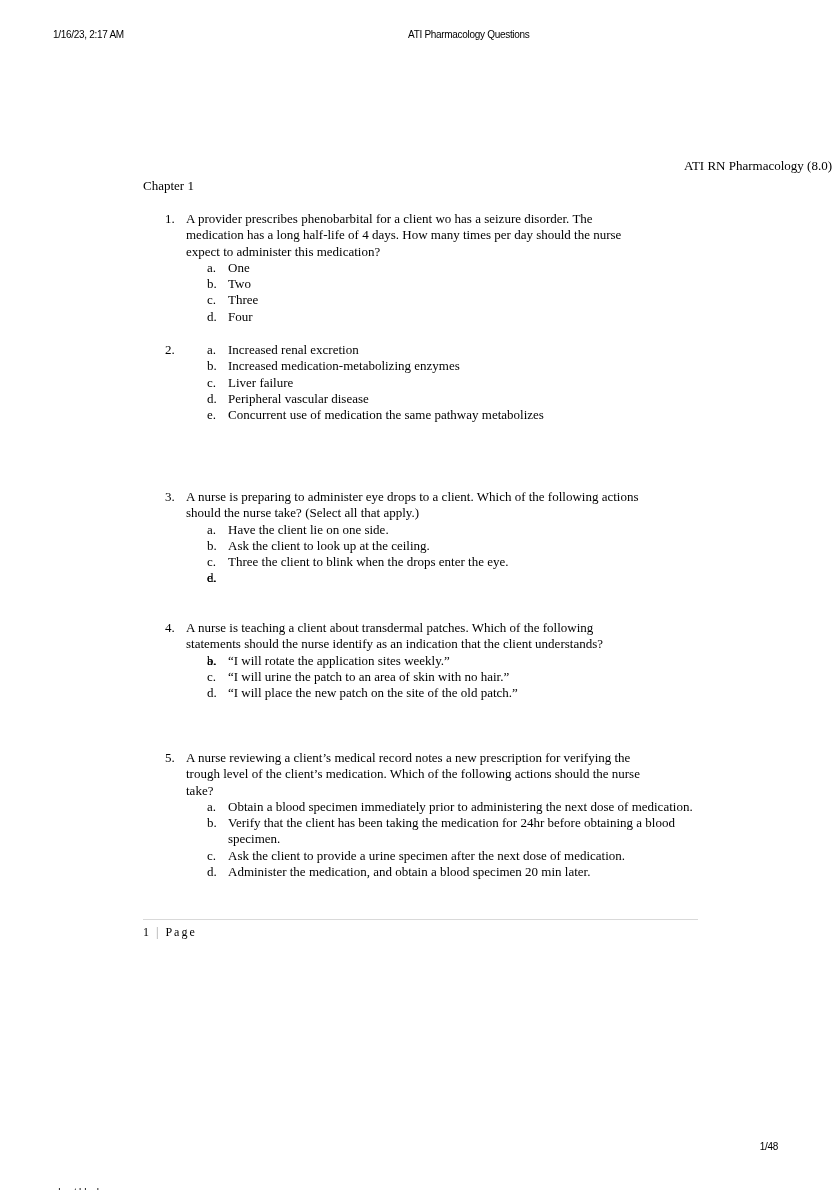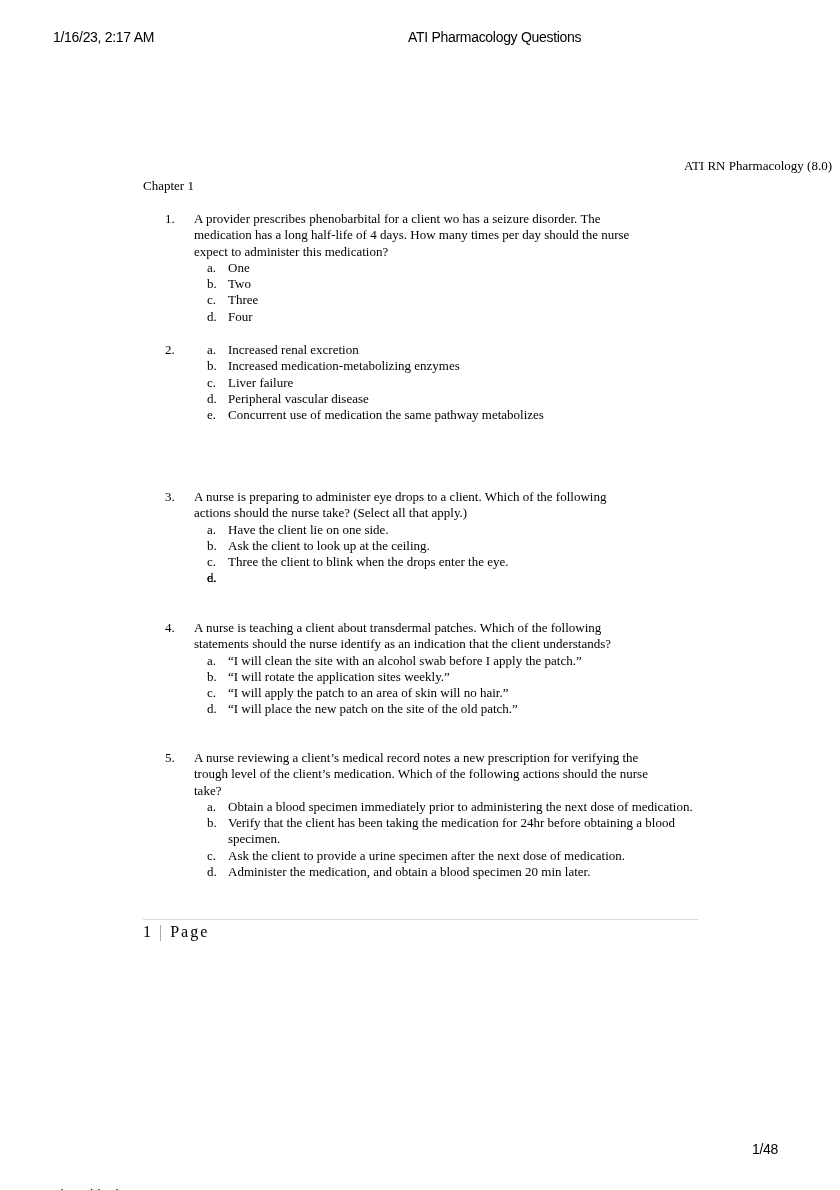--- a/index.html
+++ b/index.html
@@ -1,52 +1,52 @@
 <!DOCTYPE html>
 <html><head>
 <meta charset="utf-8">
 <style>
   html, body { margin: 0; padding: 0; background: #ffffff; }
   body { width: 840px; height: 1190px; position: relative; overflow: hidden; color: #000; }
   .print-header, .print-footer {
     position: absolute; left: 0; width: 840px;
-    font-family: "Liberation Sans", sans-serif; font-size: 14px; letter-spacing: -0.3px;
+    font-family: "Liberation Sans", sans-serif; font-size: 10px; letter-spacing: -0.3px;
   }
   .print-header { top: 29px; height: 20px; }
   .print-footer { top: 1141px; height: 20px; }
   .ph-left { position: absolute; left: 53px; top: 0; }
   .ph-center { position: absolute; left: 408px; top: 0; }
   .pf-left { position: absolute; left: 53px; top: 0; margin-top: 46px; }
   .pf-right { position: absolute; right: 62px; top: 0; }
 
   .doc {
     position: absolute; left: 0; top: 0; width: 840px;
     font-family: "Liberation Serif", serif; font-size: 13px; line-height: 16.3px;
   }
   .doc-title { position: absolute; top: 158px; left: 0; width: 832px; text-align: right; }
   .chapter { position: absolute; top: 178px; left: 143px; }
 
   .q { position: absolute; left: 165px; width: 500px; }
   .q-num { position: absolute; left: 0; top: 0; width: 20px; }
-  .q-text { margin-left: 29px; }
+  .q-text { margin-left: 21px; }
   .opts { margin-left: 42px; }
   .opt { position: relative; padding-left: 21px; }
   .opt-letter { position: absolute; left: 0; top: 0; }
 
   #q1 { top: 211px; width: 470px; }
   #q2 { top: 342px; width: 500px; }
   #q3 { top: 489px; width: 480px; }
   #q4 { top: 620px; width: 470px; }
   #q5 { top: 750px; width: 530px; }
   #q5 .q-text { width: 470px; }
 
   .page-rule {
     position: absolute; left: 143px; top: 919px; width: 555px; height: 1px; background: #d9d9d9;
   }
-  .page-footer { position: absolute; left: 143px; top: 924px; font-family: "Liberation Serif", serif; font-size: 16px; letter-spacing: 2px; }
+  .page-footer { position: absolute; left: 143px; top: 924px; font-family: "Liberation Serif", serif; font-size: 12px; letter-spacing: 2px; }
   .page-footer .sep { color: #999; }
 </style>
 </head>
 <body>
 
 <div class="print-header">
   <span class="ph-left">1/16/23, 2:17 AM</span>
   <span class="ph-center">ATI Pharmacology Questions</span>
 </div>
 
@@ -85,23 +85,23 @@
       <div class="opt"><span class="opt-letter">c.</span><span>Three the client to blink when the drops enter the eye.</span></div>
       <div class="opt"><span class="opt-letter">d.</span></div>
       <div class="opt"><span class="opt-letter">e.</span></div>
     </div>
   </div>
 
   <div class="q" id="q4">
     <span class="q-num">4.</span>
     <div class="q-text">A nurse is teaching a client about transdermal patches. Which of the following statements should the nurse identify as an indication that the client understands?</div>
     <div class="opts">
-      <div class="opt"><span class="opt-letter">a.</span><span>“I will clean the site with an alcohol swab before I apply the patch.”</span></div>
+      <div class="opt"><span class="opt-letter">a.</span></div>
       <div class="opt"><span class="opt-letter">b.</span><span>“I will rotate the application sites weekly.”</span></div>
-      <div class="opt"><span class="opt-letter">c.</span><span>“I will apply the patch to an area of skin will no hair.”</span></div>
+      <div class="opt"><span class="opt-letter">c.</span><span>“I will urine the patch to an area of skin with no hair.”</span></div>
       <div class="opt"><span class="opt-letter">d.</span><span>“I will place the new patch on the site of the old patch.”</span></div>
     </div>
   </div>
 
   <div class="q" id="q5">
     <span class="q-num">5.</span>
     <div class="q-text">A nurse reviewing a client’s medical record notes a new prescription for verifying the trough level of the client’s medication. Which of the following actions should the nurse take?</div>
     <div class="opts">
       <div class="opt"><span class="opt-letter">a.</span><span>Obtain a blood specimen immediately prior to administering the next dose of medication.</span></div>
       <div class="opt"><span class="opt-letter">b.</span><span>Verify that the client has been taking the medication for 24hr before obtaining a blood specimen.</span></div>

